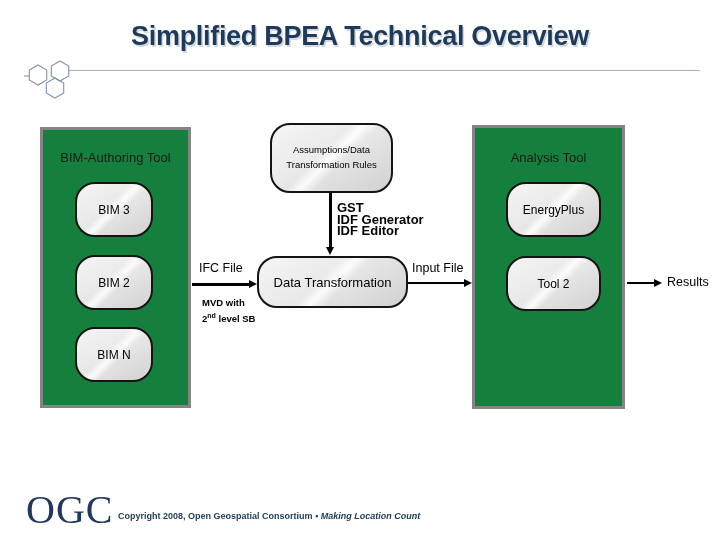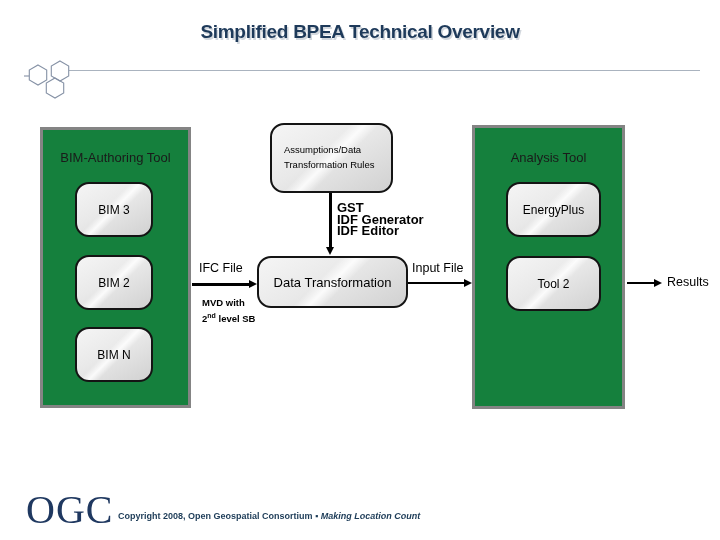--- a/index.html
+++ b/index.html
@@ -3,41 +3,41 @@
 <meta charset="utf-8">
 <style>
   html,body{margin:0;padding:0;background:#e9e9e9;}
   .slide{
     position:relative;width:720px;height:540px;background:#ffffff;
     font-family:"Liberation Sans",sans-serif;overflow:hidden;margin:0 auto;
   }
   
   .title{
     position:absolute;left:0;top:21px;width:720px;text-align:center;
-    font-size:19px;font-weight:700;color:#1e3a5a;
+    font-size:27px;font-weight:700;color:#1e3a5a;
     text-shadow:1.5px 1.5px 0 #d3d8de;letter-spacing:-.3px;
   }
   .hrule{position:absolute;left:69px;top:70px;width:631px;height:1px;background:#aab3bf;}
   .logo{position:absolute;left:24px;top:54px;width:52px;height:52px;}
   
   .container-box{
     position:absolute;border:3px solid #848484;background:#15803d;box-sizing:border-box;
   }
   .container-left{left:40px;top:127px;width:151px;height:281px;}
   .container-right{left:472px;top:125px;width:153px;height:284px;}
   .container-label{
     position:absolute;left:0;width:100%;text-align:center;
     font-size:13px;color:#1a1a1a;
   }
   .container-left .container-label{top:20px;}
   .container-right .container-label{top:22px;}
   
   .node{
-    position:absolute;box-sizing:border-box;border:2.5px solid #141414;border-radius:14px;
-    display:flex;align-items:center;justify-content:center;
+    position:absolute;box-sizing:border-box;border:2.5px solid #141414;border-radius:20px;
+    display:flex;align-items:center;justify-content:center;text-align:center;
     font-size:12px;color:#000;
     background:
       linear-gradient(135deg,rgba(255,255,255,0) 42%,rgba(255,255,255,.85) 50%,rgba(255,255,255,0) 58%),
       linear-gradient(150deg,#f5f5f5 0%,#e9e9e9 45%,#d1d1d1 100%);
   }
   .node-sm{left:32px;width:78px;height:55px;}
   .node-rt{left:31px;width:95px;height:55px;}
   .node-bim1{top:52px;} .node-bim2{top:125px;} .node-bimn{top:197px;}
   .node-eplus{top:54px;} .node-tool2{top:128px;} .node-tooln{top:201px;}
   .node-rules{

